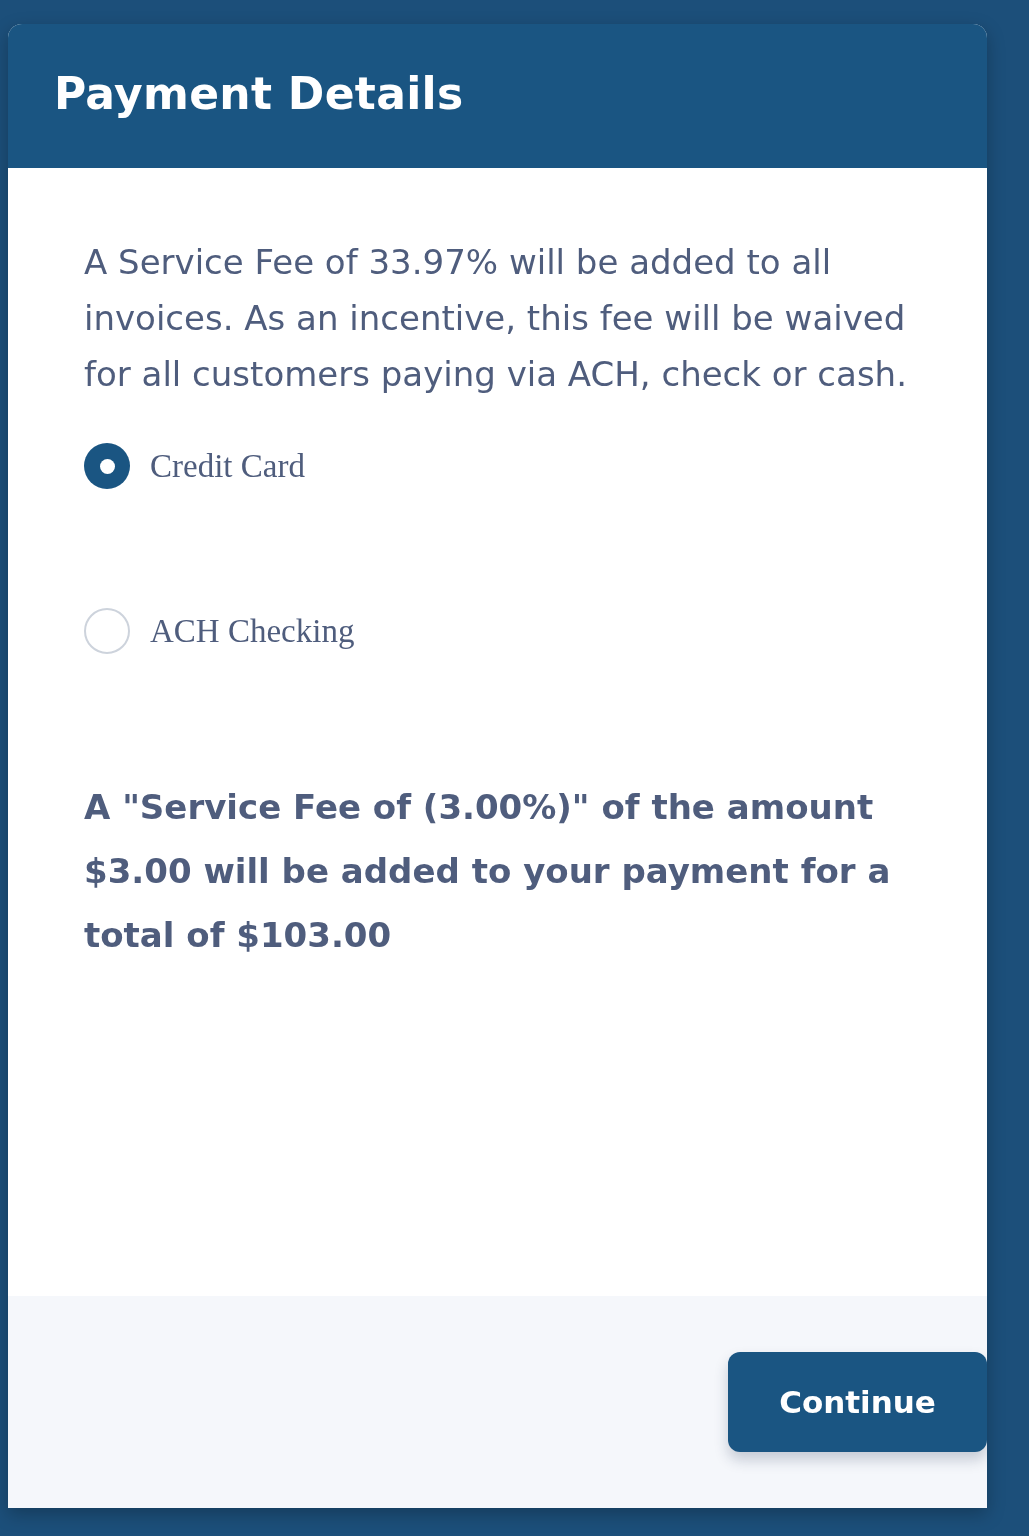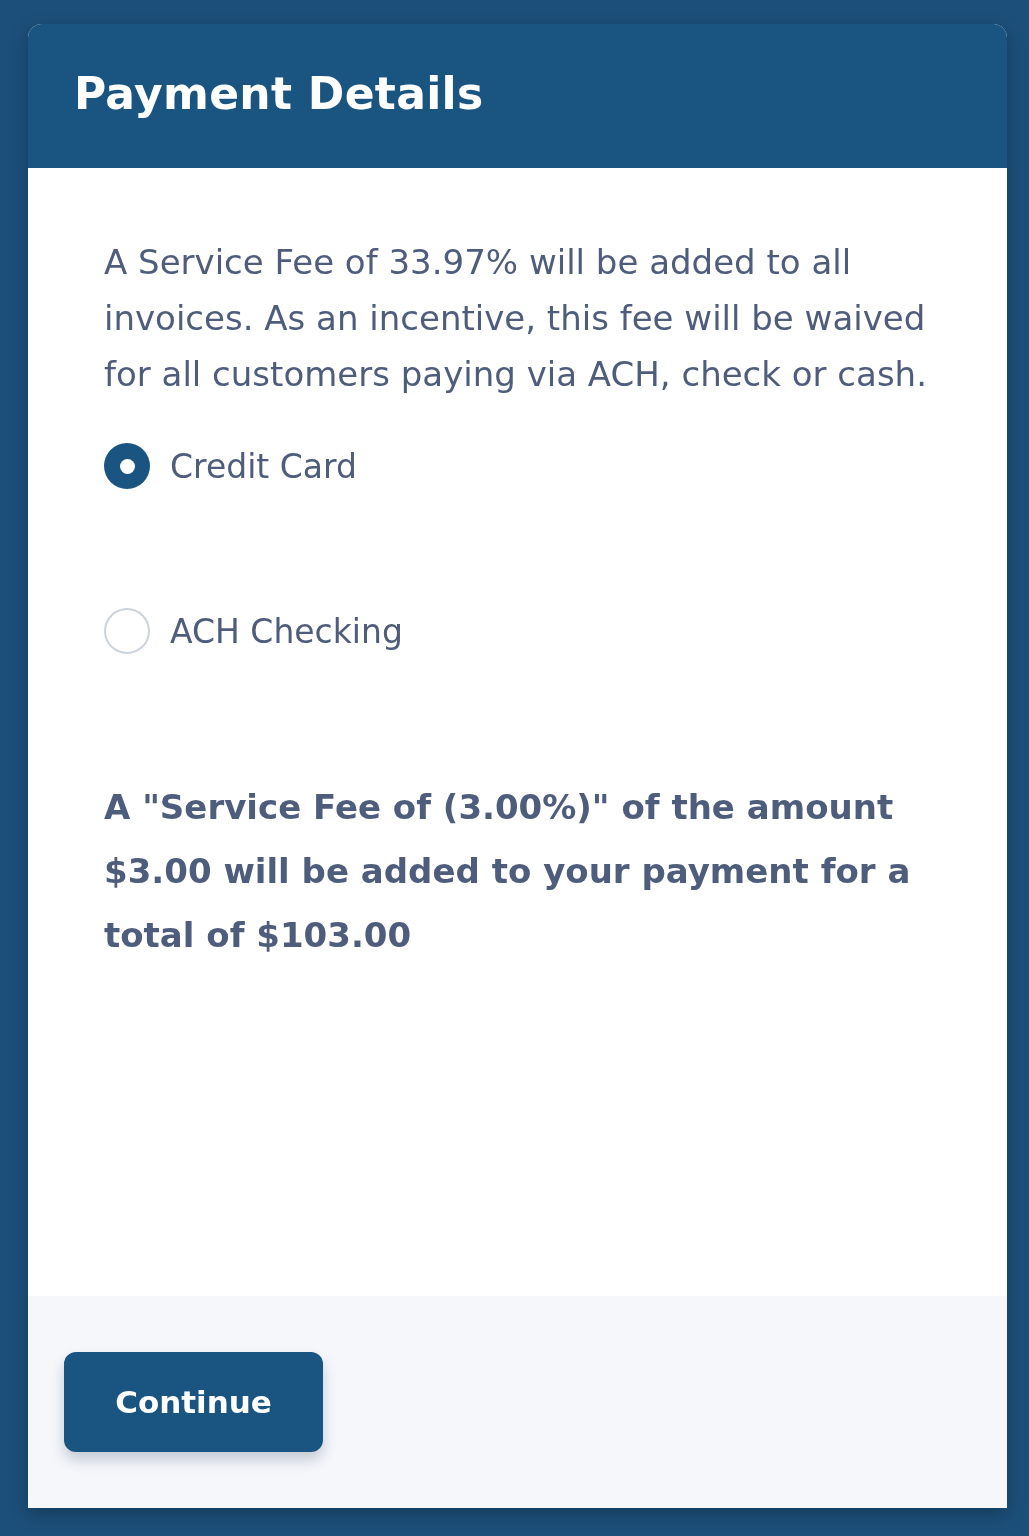--- a/index.html
+++ b/index.html
@@ -9,21 +9,21 @@
   body {
     width: 1029px;
     height: 1536px;
     background: #1c4f7a;
     font-family: "DejaVu Sans", sans-serif;
     overflow: hidden;
     position: relative;
   }
   .card {
     position: absolute;
-    left: 28px;
+    left: 8px;
     top: 24px;
     width: 979px;
     height: 1484px;
     background: #ffffff;
     border-radius: 14px 14px 0 0;
     box-shadow: 0 6px 18px rgba(0,0,0,0.25);
     overflow: hidden;
   }
   .card-header {
     height: 144px;
@@ -57,20 +57,21 @@
     font-weight: bold;
   }
   .radio-group {
     margin-top: 38px;
   }
   .radio-option {
     display: flex;
     align-items: center;
     cursor: pointer;
     height: 52px;
+    font-family: Liberation Serif, serif;
   }
   .radio-option + .radio-option {
     margin-top: 113px;
   }
   .radio-circle {
     width: 46px;
     height: 46px;
     border-radius: 50%;
     box-sizing: border-box;
     flex: 0 0 auto;
@@ -104,22 +105,21 @@
     font-weight: bold;
   }
   .card-footer {
     position: absolute;
     left: 0;
     bottom: 0;
     width: 100%;
     height: 212px;
     background: #f5f7fb;
     display: flex;
-    justify-content: flex-start;
-    padding-left: 36px;
+    justify-content: flex-end;
   }
   .continue-button {
     margin-top: 56px;
     width: 259px;
     height: 100px;
     background: #1a5582;
     border: none;
     border-radius: 12px;
     color: #ffffff;
     font-family: "DejaVu Sans", sans-serif;

